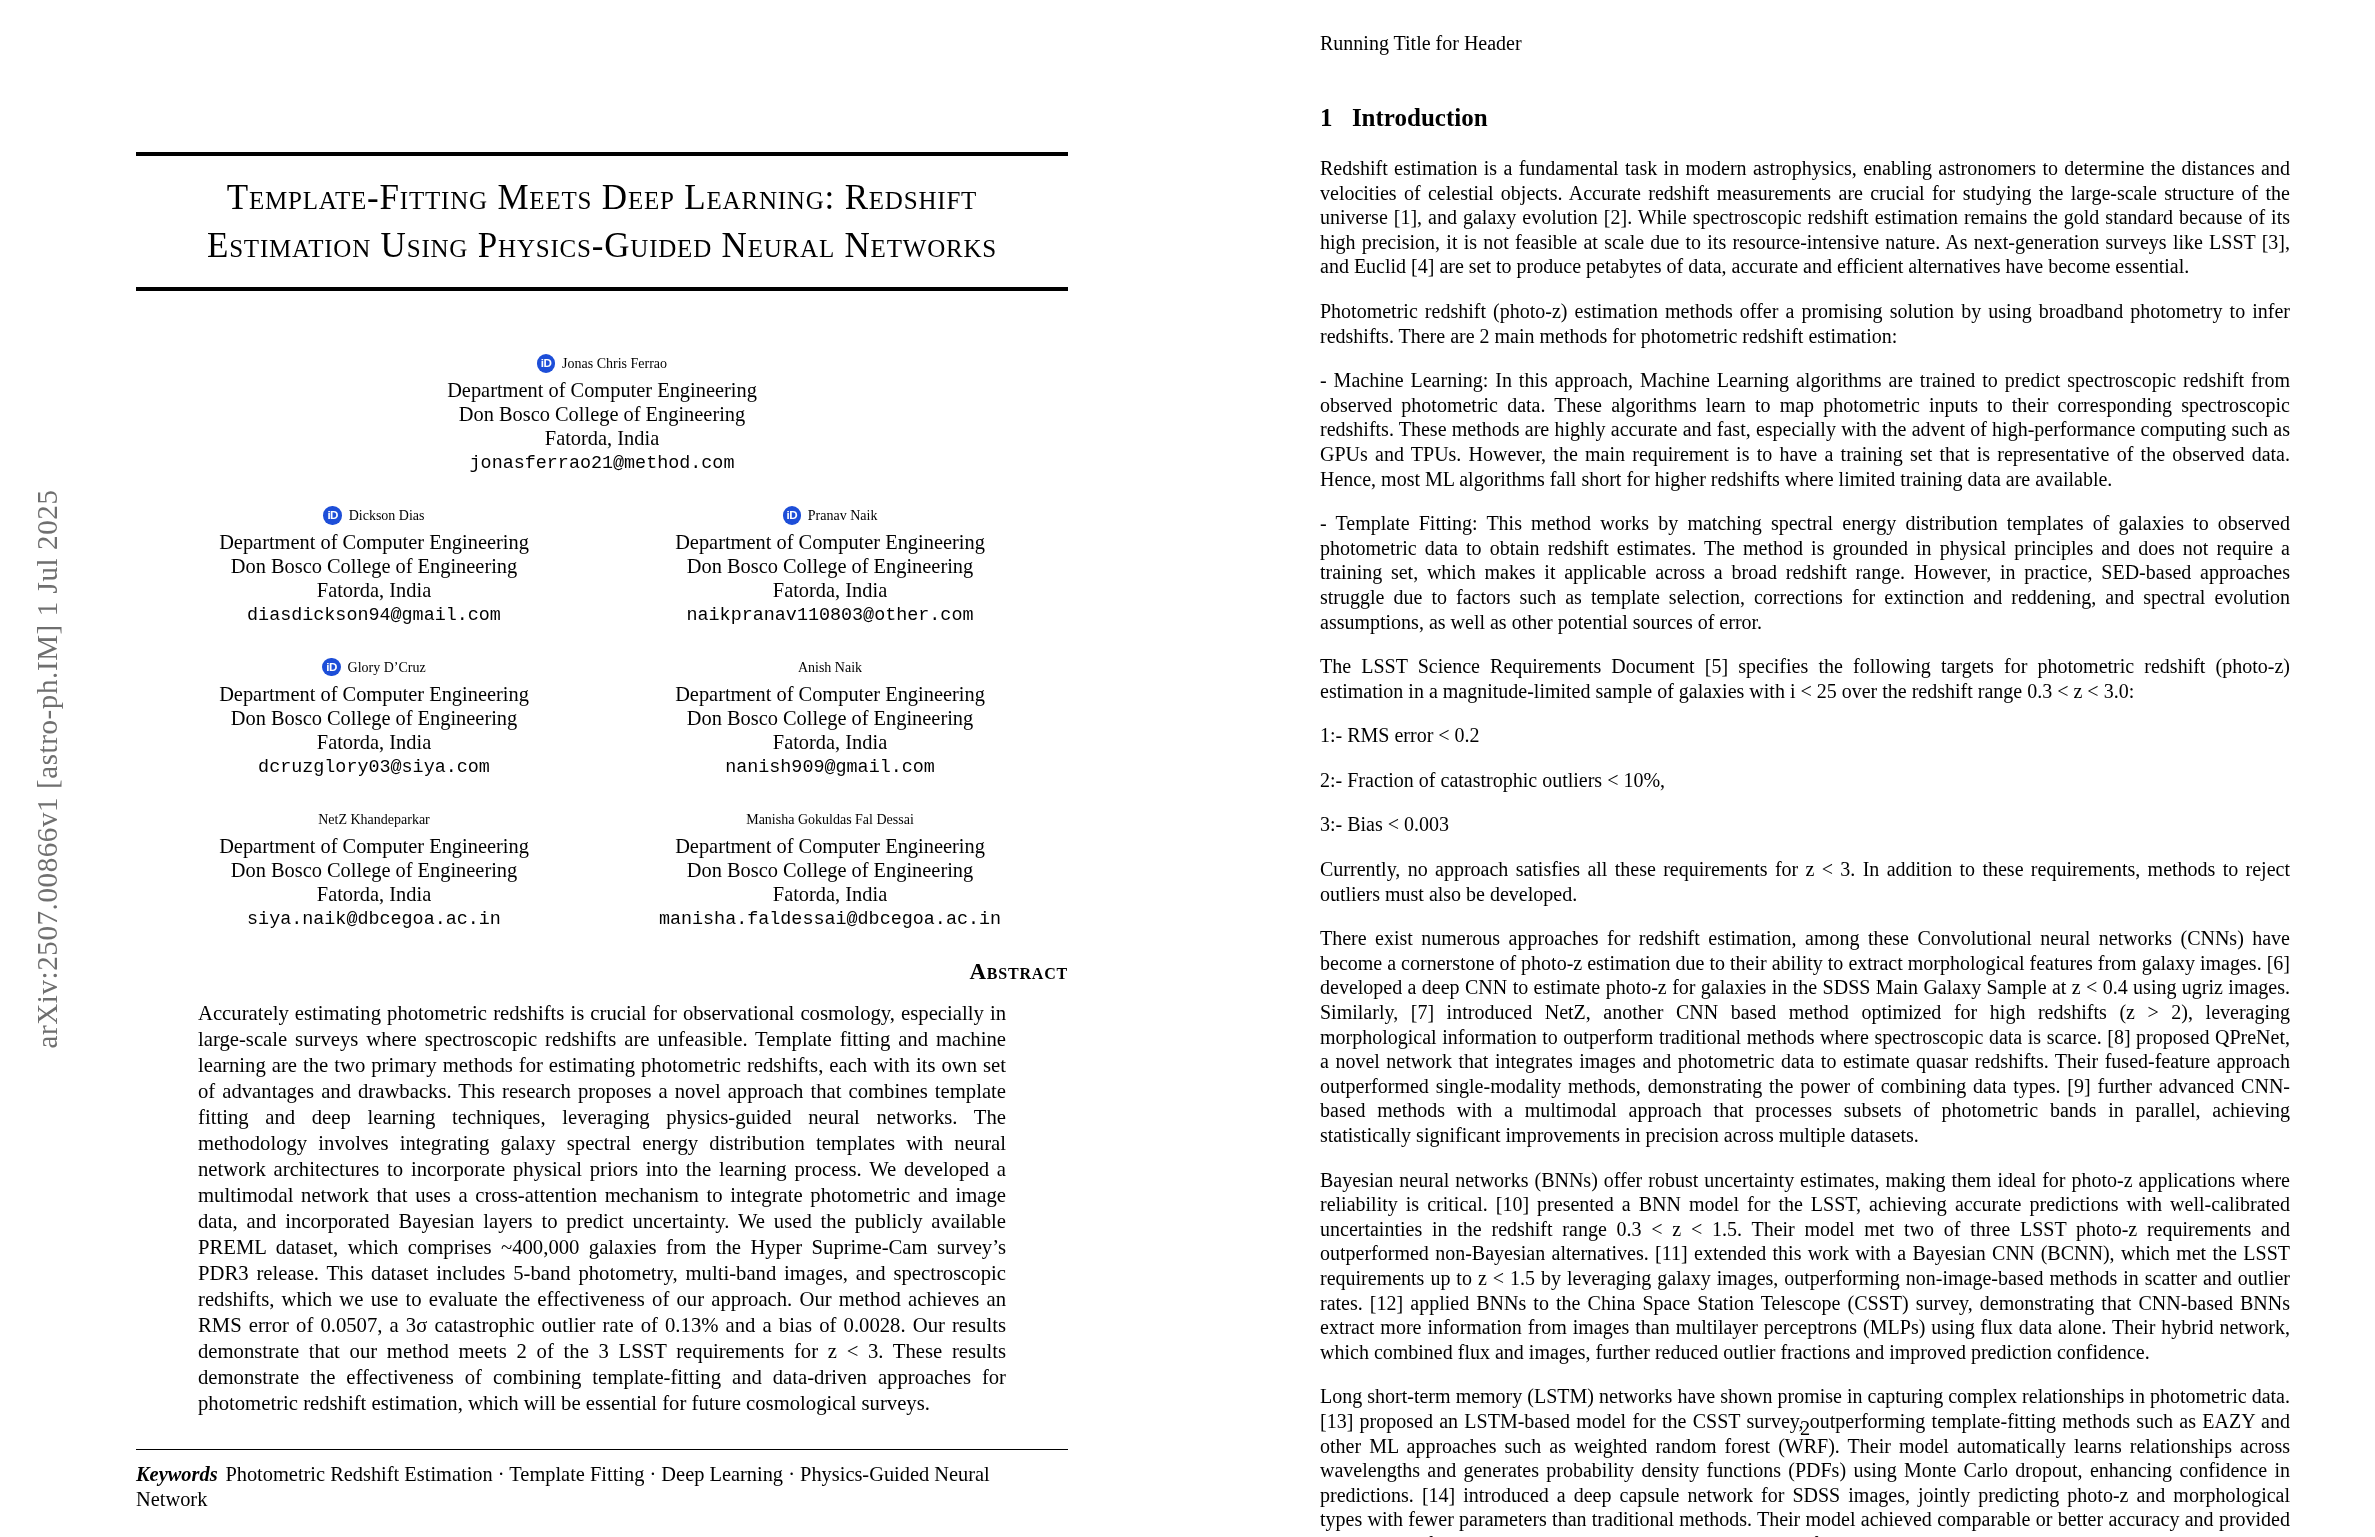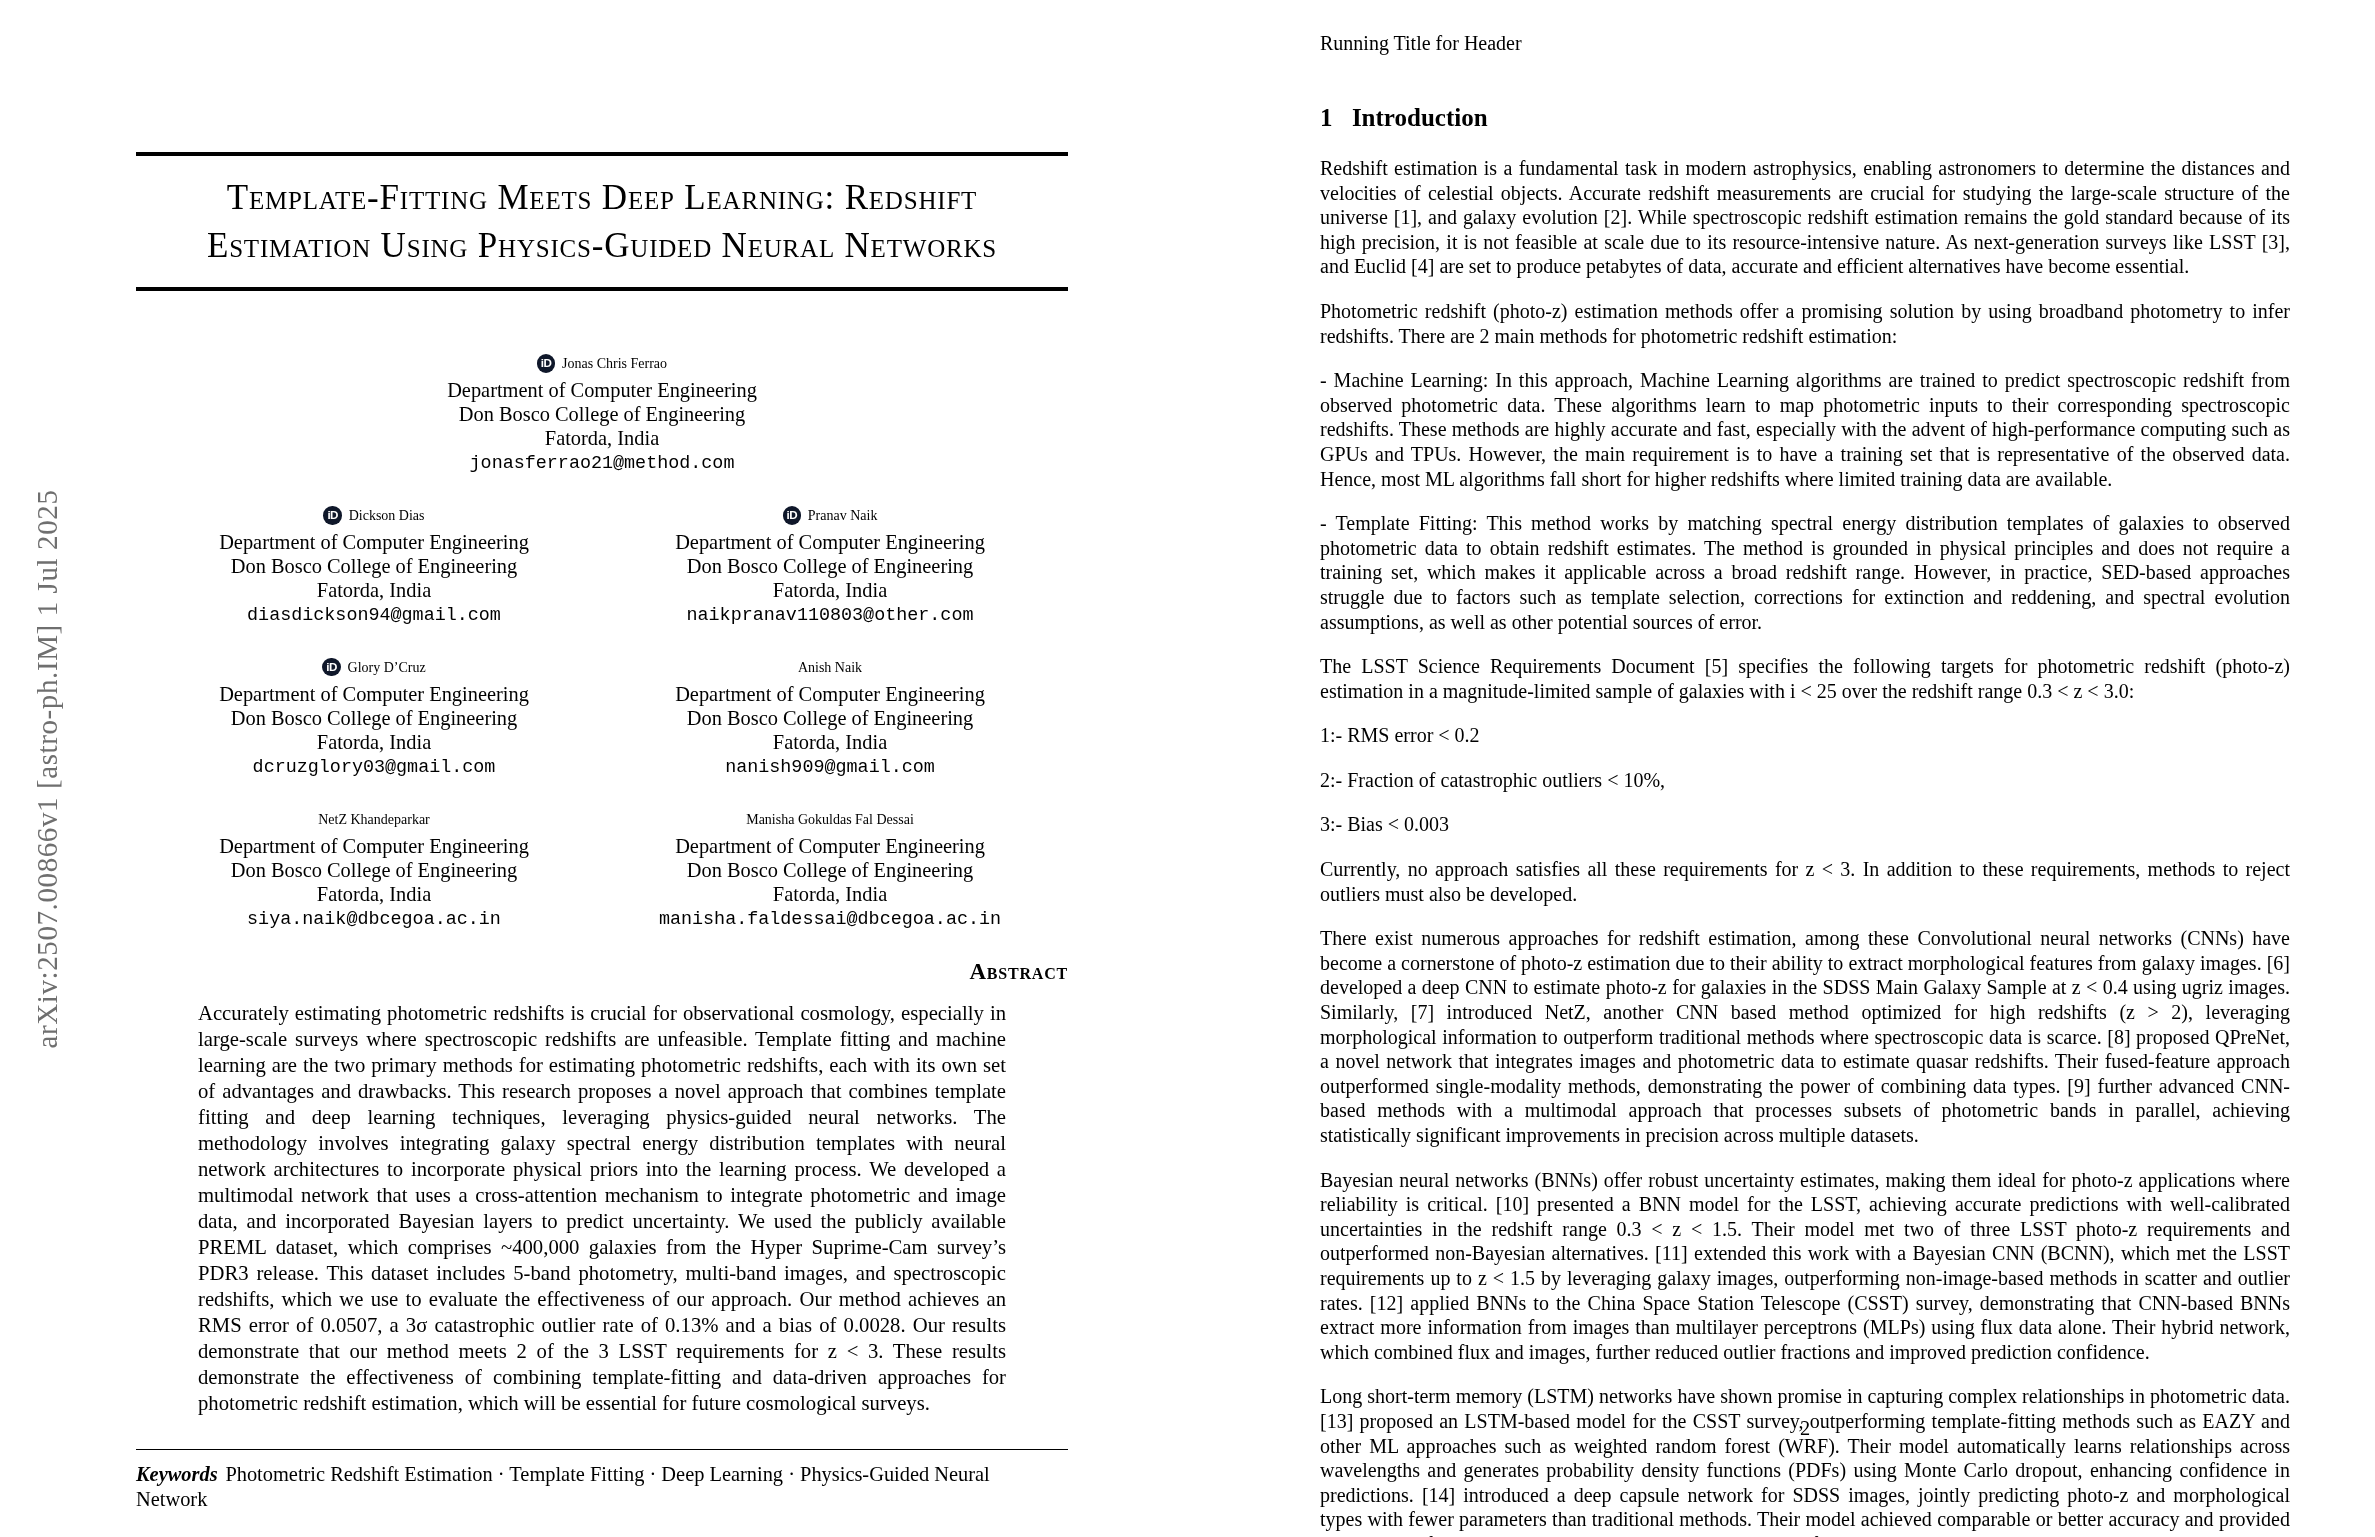--- a/index.html
+++ b/index.html
@@ -101,21 +101,21 @@
   }
   .author-name {
     font-weight: normal;
     font-size: 14px;
   }
   .orcid-icon {
     display: inline-block;
     width: 18.4px;
     height: 18.4px;
     border-radius: 50%;
-    background: #0f172a;
+    background: #1d4ed8;
     color: #ffffff;
     font-family: "Liberation Sans", sans-serif;
     font-size: 11.6px;
     font-weight: bold;
     line-height: 18.4px;
     text-align: center;
     letter-spacing: -0.5px;
     flex: none;
   }
   .author-aff { font-size: 20.4px; line-height: 24px; }
@@ -244,21 +244,21 @@
 
     <div class="author-row">
       <div class="author-block">
         <div class="author-name-line">
           <span class="orcid-icon">iD</span>
           <span class="author-name">Glory D’Cruz</span>
         </div>
         <div class="author-aff">Department of Computer Engineering</div>
         <div class="author-aff">Don Bosco College of Engineering</div>
         <div class="author-aff">Fatorda, India</div>
-        <div class="author-email">dcruzglory03@gmail.com</div>
+        <div class="author-email">dcruzglory03@siya.com</div>
       </div>
       <div class="author-block">
         <div class="author-name-line">
           <span class="author-name">Anish Naik</span>
         </div>
         <div class="author-aff">Department of Computer Engineering</div>
         <div class="author-aff">Don Bosco College of Engineering</div>
         <div class="author-aff">Fatorda, India</div>
         <div class="author-email">nanish909@gmail.com</div>
       </div>

